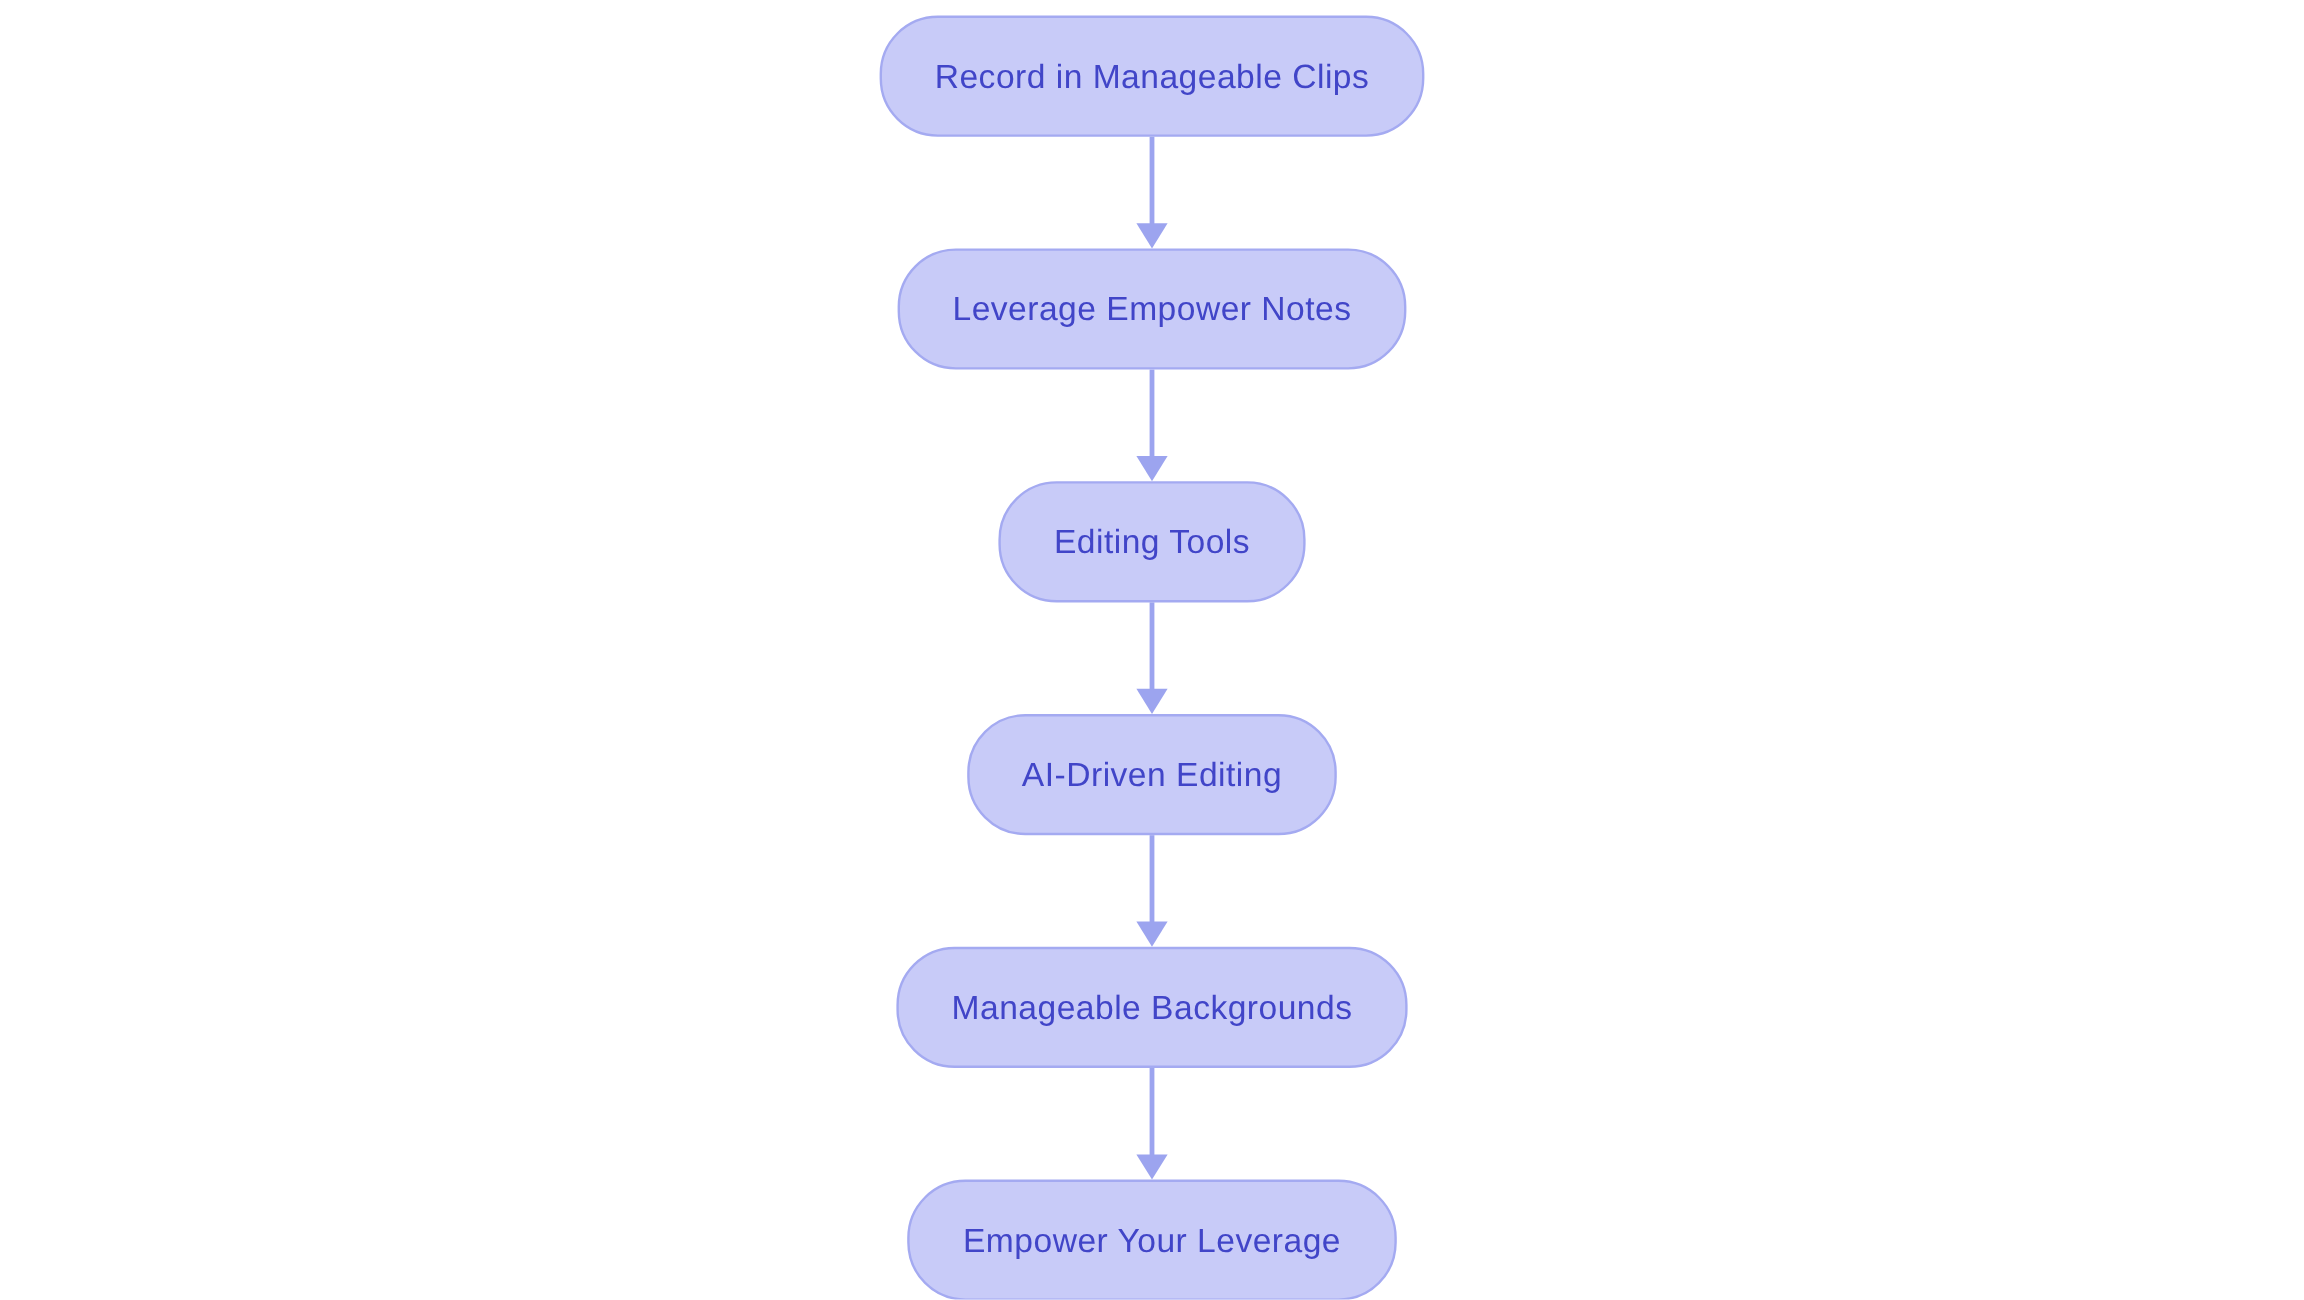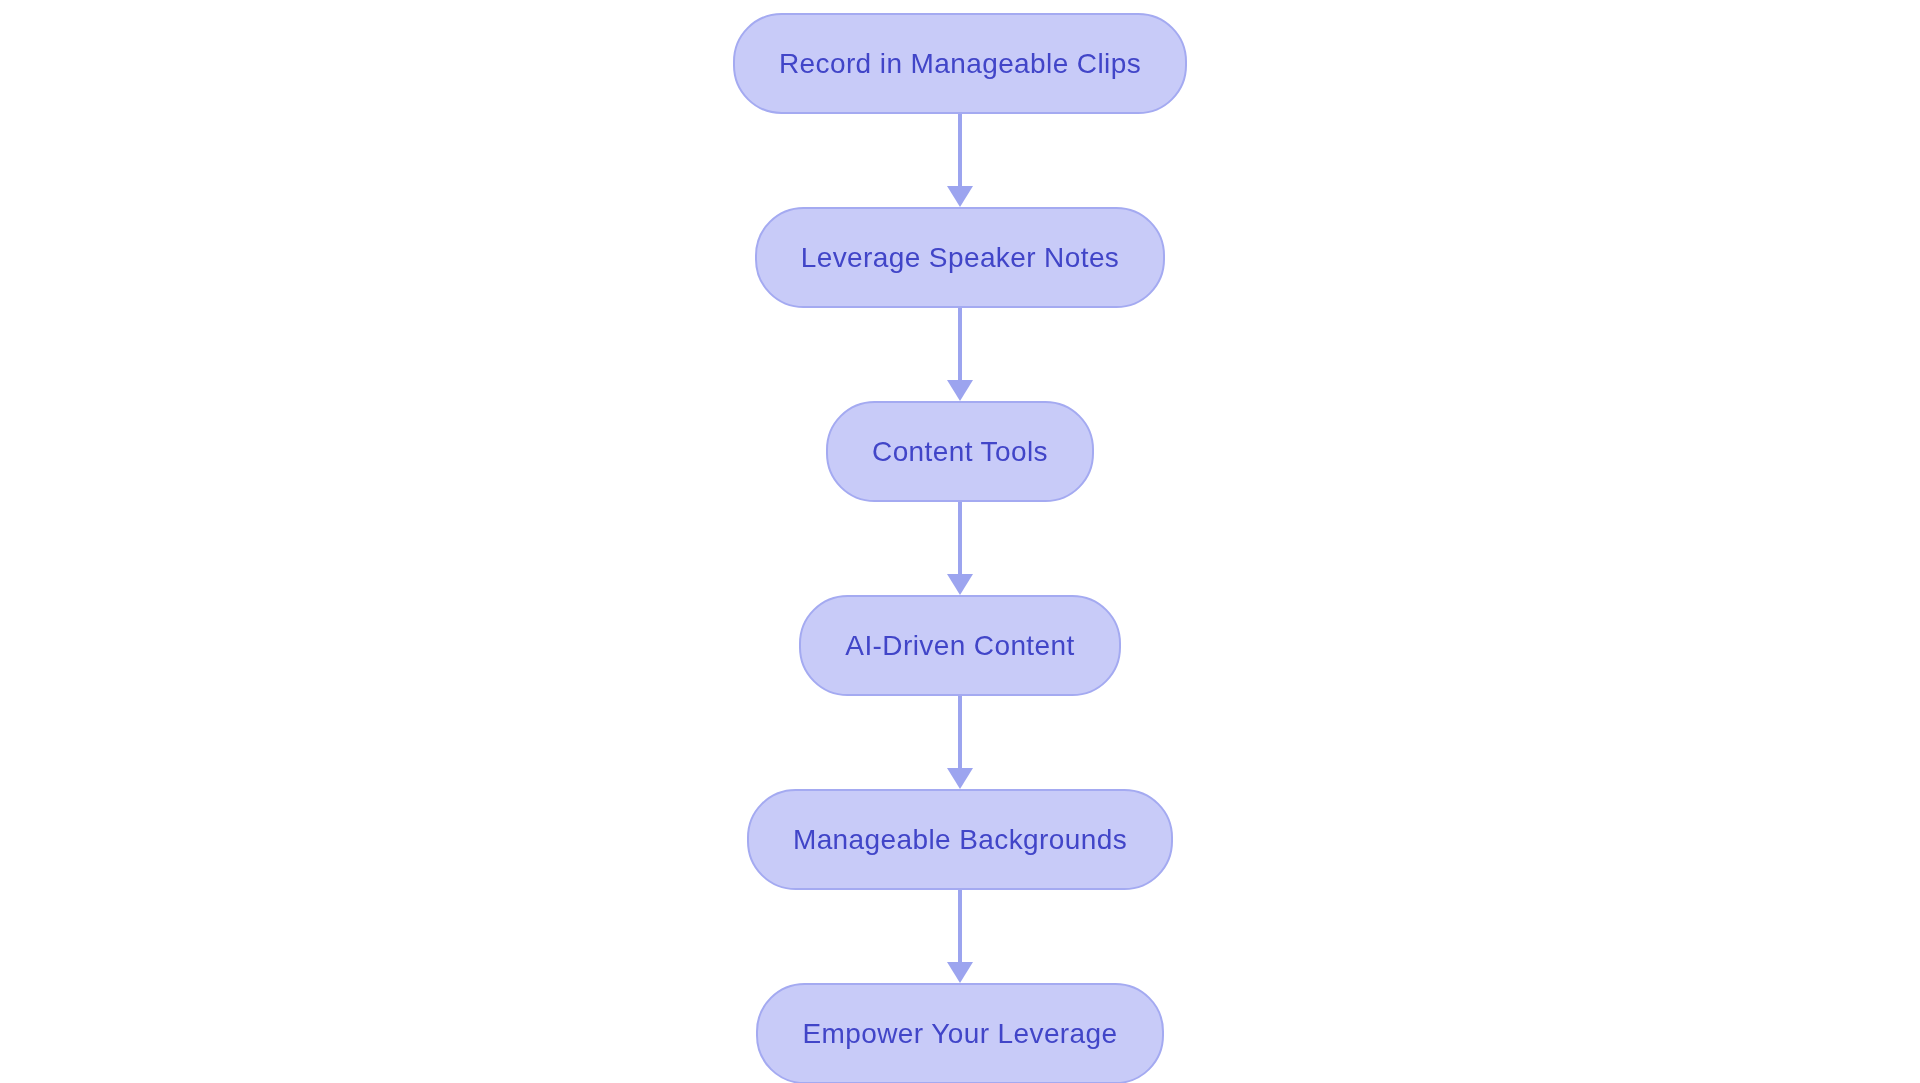--- a/index.html
+++ b/index.html
@@ -69,39 +69,39 @@
   <div class="flow-node">
     <span>Record in Manageable Clips</span>
   </div>
 
   <div class="flow-arrow">
     <div class="arrow-line"></div>
     <div class="arrow-head"></div>
   </div>
 
   <div class="flow-node">
-    <span>Leverage Speaker Notes</span>
+    <span>Leverage Empower Notes</span>
   </div>
 
   <div class="flow-arrow">
     <div class="arrow-line"></div>
     <div class="arrow-head"></div>
   </div>
 
   <div class="flow-node">
-    <span>Content Tools</span>
+    <span>Editing Tools</span>
   </div>
 
   <div class="flow-arrow">
     <div class="arrow-line"></div>
     <div class="arrow-head"></div>
   </div>
 
   <div class="flow-node">
-    <span>AI-Driven Content</span>
+    <span>AI-Driven Editing</span>
   </div>
 
   <div class="flow-arrow">
     <div class="arrow-line"></div>
     <div class="arrow-head"></div>
   </div>
 
   <div class="flow-node">
     <span>Manageable Backgrounds</span>
   </div>

